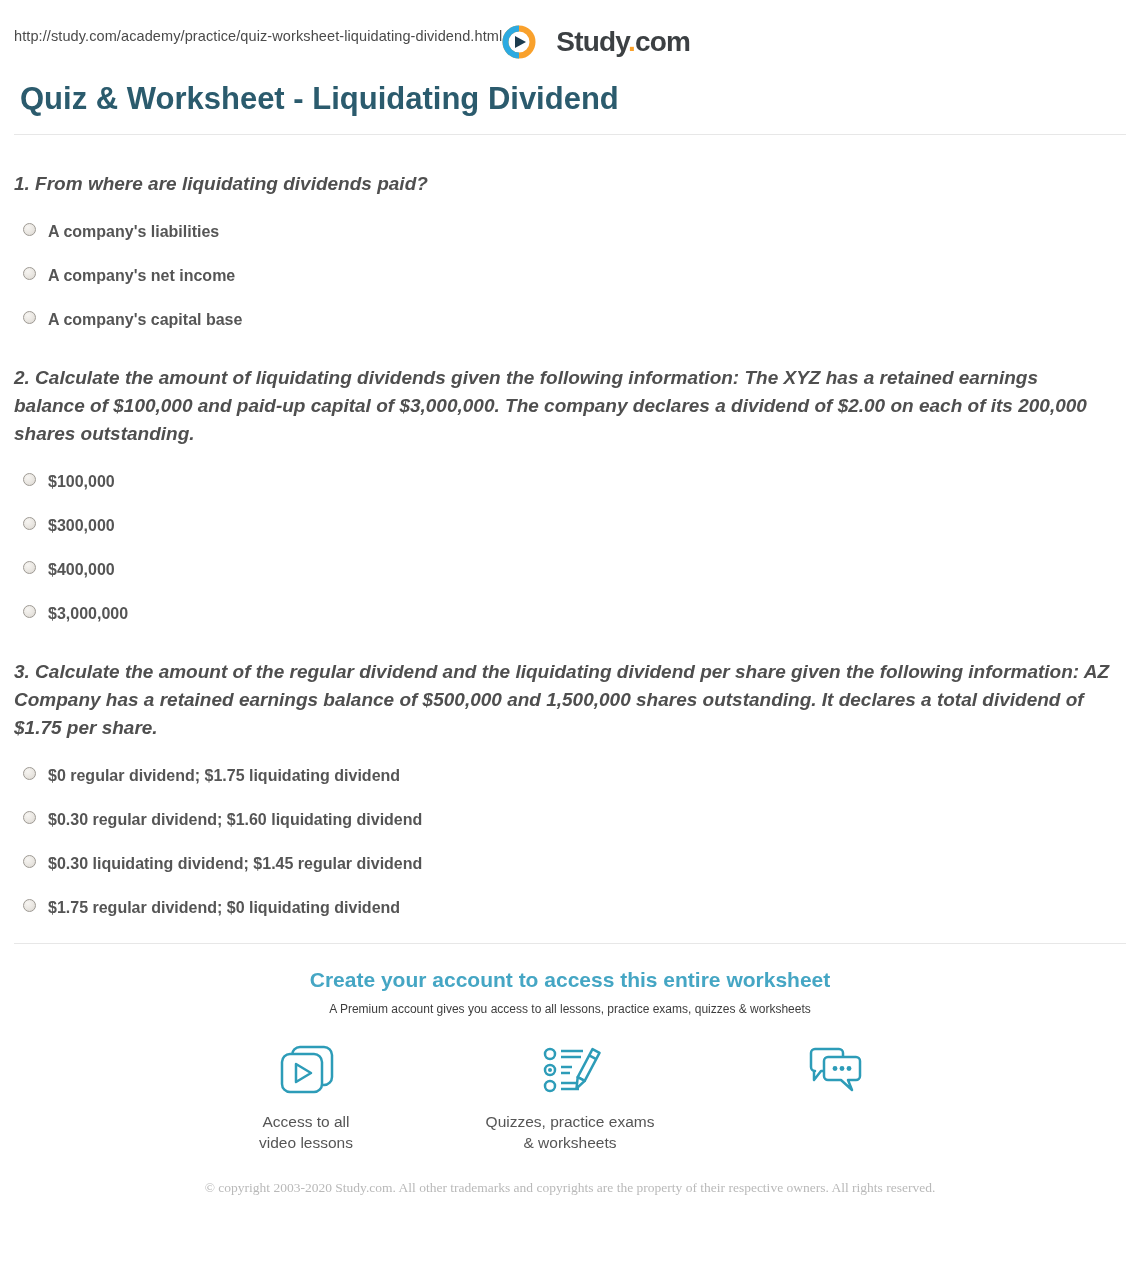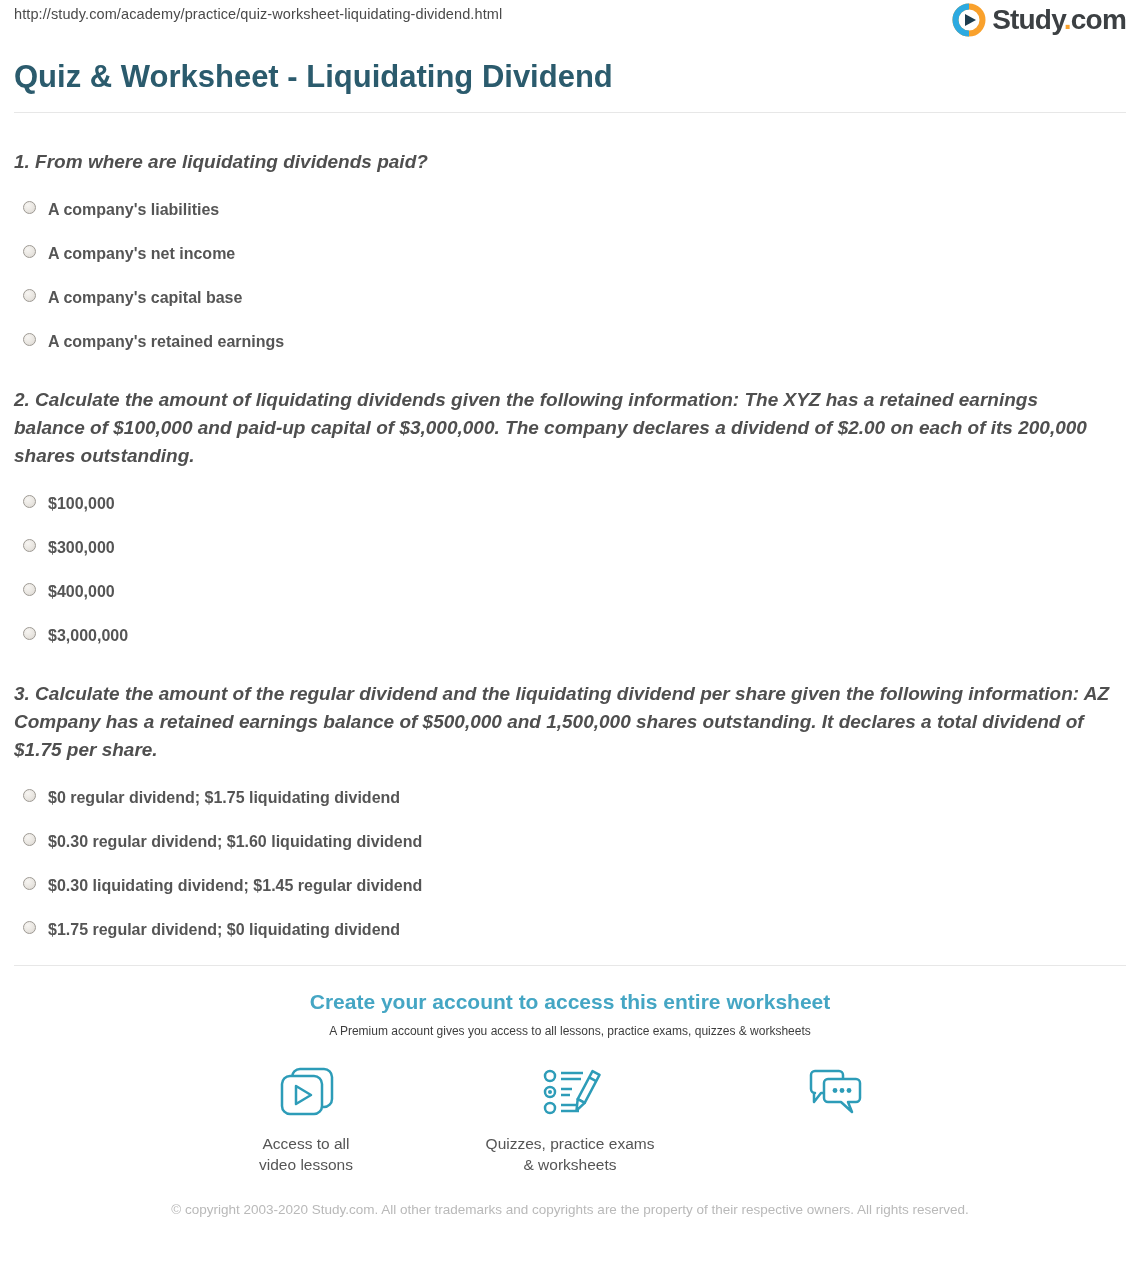--- a/index.html
+++ b/index.html
@@ -9,29 +9,29 @@
   *{box-sizing:border-box;}
   html,body{margin:0;padding:0;background:#ffffff;}
   body{
     width:1140px; min-height:1281px; margin:0 auto;
     font-family:"Liberation Sans","DejaVu Sans",sans-serif;
     color:var(--text,#555);
   }
   .page{padding:0 14px;}
 
   
-  .topbar{display:flex;justify-content:space-between;align-items:flex-start;padding-top:3px;}
+  .topbar{display:flex;justify-content:flex-start;align-items:flex-start;padding-top:25px;}
   .url{font-size:14.5px;color:#4a4a4a;padding-top:3px;letter-spacing:0.1px;}
-  .logo{display:flex;align-items:center;gap:6px;text-decoration:none;cursor:pointer;}
+  .logo{display:flex;align-items:center;gap:20px;text-decoration:none;cursor:pointer;}
   .logo-icon svg{display:block;}
   .logo-text{font-size:28px;font-weight:700;color:#3c4043;letter-spacing:-0.8px;line-height:34px;}
   .logo-dot{color:#f9a12c;}
 
   
-  .title{font-size:31px;line-height:36px;font-weight:700;color:var(--title,#2b5b6d);margin:22px 0 17px;}
+  .title{font-size:31px;line-height:36px;font-weight:700;color:var(--title,#2b5b6d);margin:22px 6px 17px;}
   hr.rule{border:none;border-top:1px solid #e7e7e7;margin:0;}
 
   
   .q-text{font-size:19px;line-height:28px;font-weight:700;color:#4f4f4f;margin:35px 0 25px;max-width:1100px;font-style:italic;}
   .option{display:flex;align-items:flex-start;margin:0 0 26px 0;cursor:pointer;font-weight:bold;}
   .radio{
     flex:0 0 auto;width:13px;height:13px;margin-left:9px;border-radius:50%;
     border:1px solid #9e9a94;
     background:radial-gradient(circle at 35% 30%, #f7f5f2 0%, #e9e6e1 55%, #d9d5cf 100%);
   }
@@ -42,21 +42,21 @@
   .rule-bottom{margin-top:40px;}
   .cta-heading{font-size:21px;line-height:30px;font-weight:700;color:var(--accent,#45a6c4);margin:21px 0 0;}
   .cta-sub{font-size:12px;color:#3d3d3d;margin:7px 0 0;}
   .features{display:flex;justify-content:center;margin-top:28px;gap:47px;}
   .feature{width:217px;text-align:center;}
   .feature .ficon{display:inline-block;height:56px;}
   .feature p{font-size:15.5px;line-height:21px;color:#555;margin:9px 0 0;}
 
   
   .footer{margin-top:26px;padding-bottom:22px;}
-  .copyright{max-width:800px;margin:0 auto;text-align:center;font-size:13.5px;line-height:18px;color:var(--muted,#b9b9b9);}
+  .copyright{max-width:800px;margin:0 auto;text-align:center;font-size:13.5px;line-height:18px;color:var(--muted,#b9b9b9);font-family:Liberation Serif, serif;}
 </style>
 </head>
 <body>
 
 <div class="page">
 
   <header class="topbar">
     <div class="url">http://study.com/academy/practice/quiz-worksheet-liquidating-dividend.html</div>
     <a class="logo">
       <span class="logo-icon">
@@ -82,24 +82,20 @@
           <span class="radio"></span>
           <span class="opt-label">A company's liabilities</span>
         </label>
         <label class="option">
           <span class="radio"></span>
           <span class="opt-label">A company's net income</span>
         </label>
         <label class="option">
           <span class="radio"></span>
           <span class="opt-label">A company's capital base</span>
-        </label>
-        <label class="option">
-          <span class="radio"></span>
-          <span class="opt-label">A company's retained earnings</span>
         </label>
       </div>
     </div>
 
     <div class="question">
       <p class="q-text">2. Calculate the amount of liquidating dividends given the following information: The XYZ has a retained earnings balance of $100,000 and paid-up capital of $3,000,000. The company declares a dividend of $2.00 on each of its 200,000 shares outstanding.</p>
       <div class="options">
         <label class="option">
           <span class="radio"></span>
           <span class="opt-label">$100,000</span>

